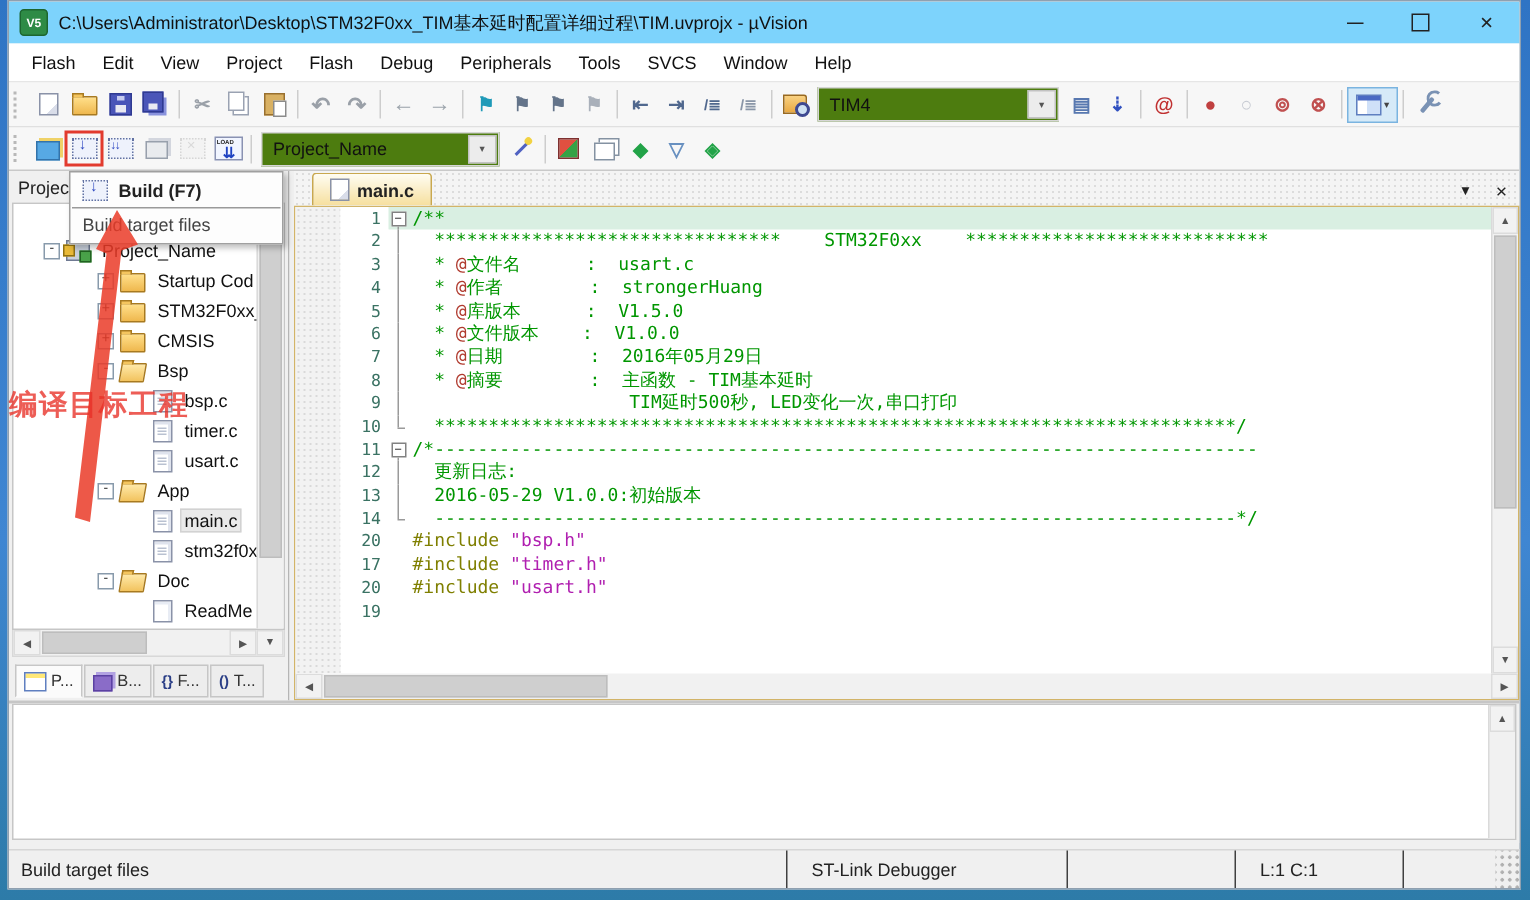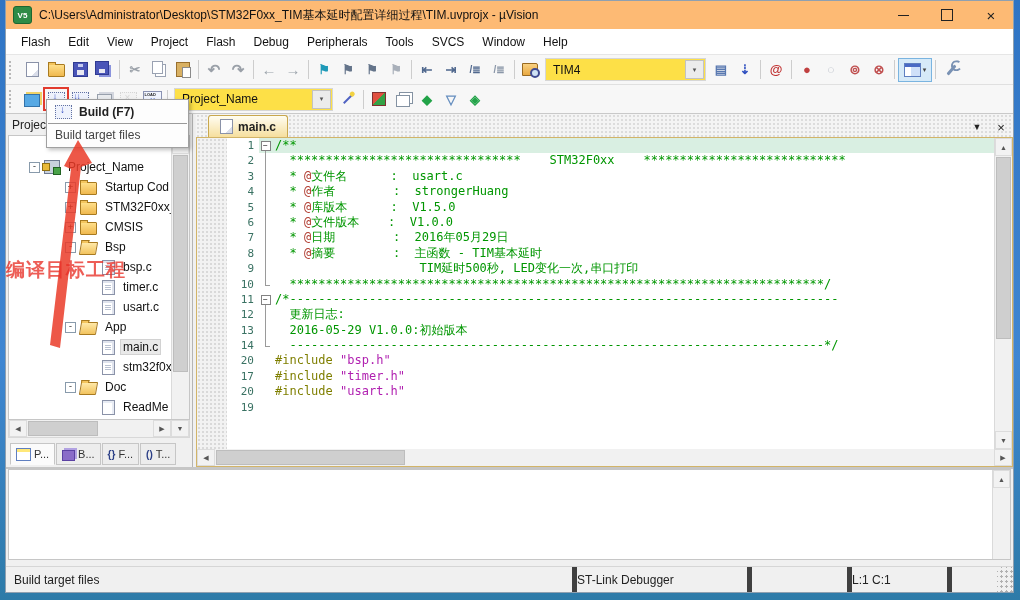--- a/index.html
+++ b/index.html
@@ -2,21 +2,21 @@
 <html><head>
 <meta charset="utf-8">
 <style>
   html,body{margin:0;padding:0}
   body{width:1020px;height:600px;position:relative;overflow:hidden;
        background:linear-gradient(180deg,#2f74c4 0%,#3f86d2 60%,#2d7ba8 100%);
        font-family:"Liberation Sans",sans-serif;-webkit-font-smoothing:antialiased}
   #window{position:absolute;left:5px;right:6px;top:0;bottom:7px;background:#f0f0f0;
           border:1px solid #8fa0b0;display:flex;flex-direction:column;overflow:hidden}
   
-  .titlebar{height:28px;background:#fdba74;display:flex;align-items:center;padding-left:7px;flex:none}
+  .titlebar{height:28px;background:#7dd3fc;display:flex;align-items:center;padding-left:7px;flex:none}
   .app-icon{width:17px;height:16px;background:#2e8b46;border:1px solid #1d6630;border-radius:3px;
             color:#fff;font-size:8px;font-weight:bold;display:flex;align-items:center;justify-content:center;flex:none}
   .title-text{font-size:12px;color:#111;margin-left:7px;flex:1;white-space:nowrap;overflow:hidden}
   .win-btns{display:flex;height:100%;flex:none}
   .win-btn{width:44px;display:flex;align-items:center;justify-content:center;color:#222}
   .min-bar{width:11px;height:1px;background:#222}
   .max-box{width:10px;height:10px;border:1px solid #222}
   .close-x{font-size:15px;line-height:1}
   
   .menubar{height:25px;background:#fff;display:flex;align-items:center;font-size:12px;color:#111;
@@ -26,21 +26,21 @@
   .toolbar{display:flex;align-items:center;background:#f7f7f7;flex:none}
   #toolbar1{height:29px;border-bottom:1px solid #e0e0e0}
   #toolbar2{height:28px;border-bottom:1px solid #c9c9c9}
   .grip{width:4px;height:18px;border-left:2px dotted #b8b8b8;margin:0 5px 0 3px}
   .tsep{width:1px;height:19px;background:#cdcdcd;margin:0 3px}
   .tbtn{width:24px;height:22px;display:flex;align-items:center;justify-content:center;font-size:13px;flex:none;position:relative}
   .tbtn.disabled{opacity:.45}
   .tbtn.selbtn{background:#d6eaf8;border:1px solid #7ab4e0;width:32px}
   .tbtn .caret{font-size:7px;color:#444;margin-left:2px}
   .red-box{outline:2px solid #e23b2e;outline-offset:-1px}
-  .combo{height:21px;background:#fde047;border:1px solid #d6d6d6;display:flex;align-items:center;
+  .combo{height:21px;background:#4d7c0f;border:1px solid #d6d6d6;display:flex;align-items:center;
          font-size:12px;color:#111;padding-left:7px;margin:0 3px;flex:none}
   .combo .val{flex:1}
   .combo-arrow{width:17px;height:17px;background:#ececec;border:1px solid #c2c2c2;display:flex;align-items:center;
                justify-content:center;font-size:7px;color:#555;margin-right:1px}
   
   .shape{display:block;flex:none}
   .s-doc{width:11px;height:13px;background:linear-gradient(135deg,#fff 72%,#d9dde9 72%);border:1px solid #8a92a8}
   .s-folder,.s-folder-open{width:15px;height:11px;background:linear-gradient(#ffdf8a,#efb84e);
      border:1px solid #a87a20;border-radius:1px;position:relative;margin-top:2px}
   .s-folder::before,.s-folder-open::before{content:"";position:absolute;top:-3px;left:-1px;width:6px;height:2px;
@@ -149,28 +149,28 @@
   .bo-title{flex:1}
   .pin{width:10px;height:12px;position:relative;margin-right:6px}
   .pin::before{content:"";position:absolute;left:2px;top:0;width:6px;height:6px;border:1px solid #444;background:#f6f6f6}
   .pin::after{content:"";position:absolute;left:5px;top:8px;width:1px;height:4px;background:#444}
   .bo-content{flex:1;background:#fff;border:1px solid #c6c6c6;margin:0 2px 2px;display:flex;min-height:0}
   .bo-text{flex:1;font-size:11px;font-family:"DejaVu Sans Mono",monospace}
   
   .statusgap{height:4px;flex:none}
   .statusbar{height:25px;flex:none;display:flex;align-items:stretch;background:#f0f0f0;border-top:1px solid #d6d6d6;font-size:12px;color:#222}
   .st-left{flex:1;display:flex;align-items:center;padding-left:8px}
-  .st-panel{display:flex;align-items:center;border-left:5px solid #404040;padding-left:0}
+  .st-panel{display:flex;align-items:center;border-left:1px solid #404040;padding-left:16px}
   .st-debugger{width:170px}
   .st-spacer1{width:95px}
   .st-pos{width:95px}
   .st-spacer2{width:45px}
   .st-grip{width:16px;background:radial-gradient(#b0b0b0 1.2px,transparent 1.2px);background-size:5px 5px;background-position:2px 7px}
   
-  #tooltip{position:absolute;left:46px;top:99px;width:141px;background:#fdfdfd;border:1px solid #a0a0a0;
+  #tooltip{position:absolute;left:46px;top:114px;width:141px;background:#fdfdfd;border:1px solid #a0a0a0;
            box-shadow:2px 2px 4px rgba(0,0,0,.25);z-index:50;font-size:12px;color:#222}
   .tt-row{display:flex;align-items:center;gap:7px;padding:5px 8px 4px;font-weight:bold}
   .tt-sep{height:1px;background:#9a9a9a;margin:0 1px}
   .tt-desc{padding:4px 8px 5px;color:#444}
   #red-note{position:absolute;left:6px;top:257px;z-index:61;font-size:19px;letter-spacing:1px;color:rgba(232,48,38,.78);font-weight:bold}
   #red-arrow{position:absolute;left:0;top:0;z-index:60;pointer-events:none}
 </style>
 </head>
 <body>
 

